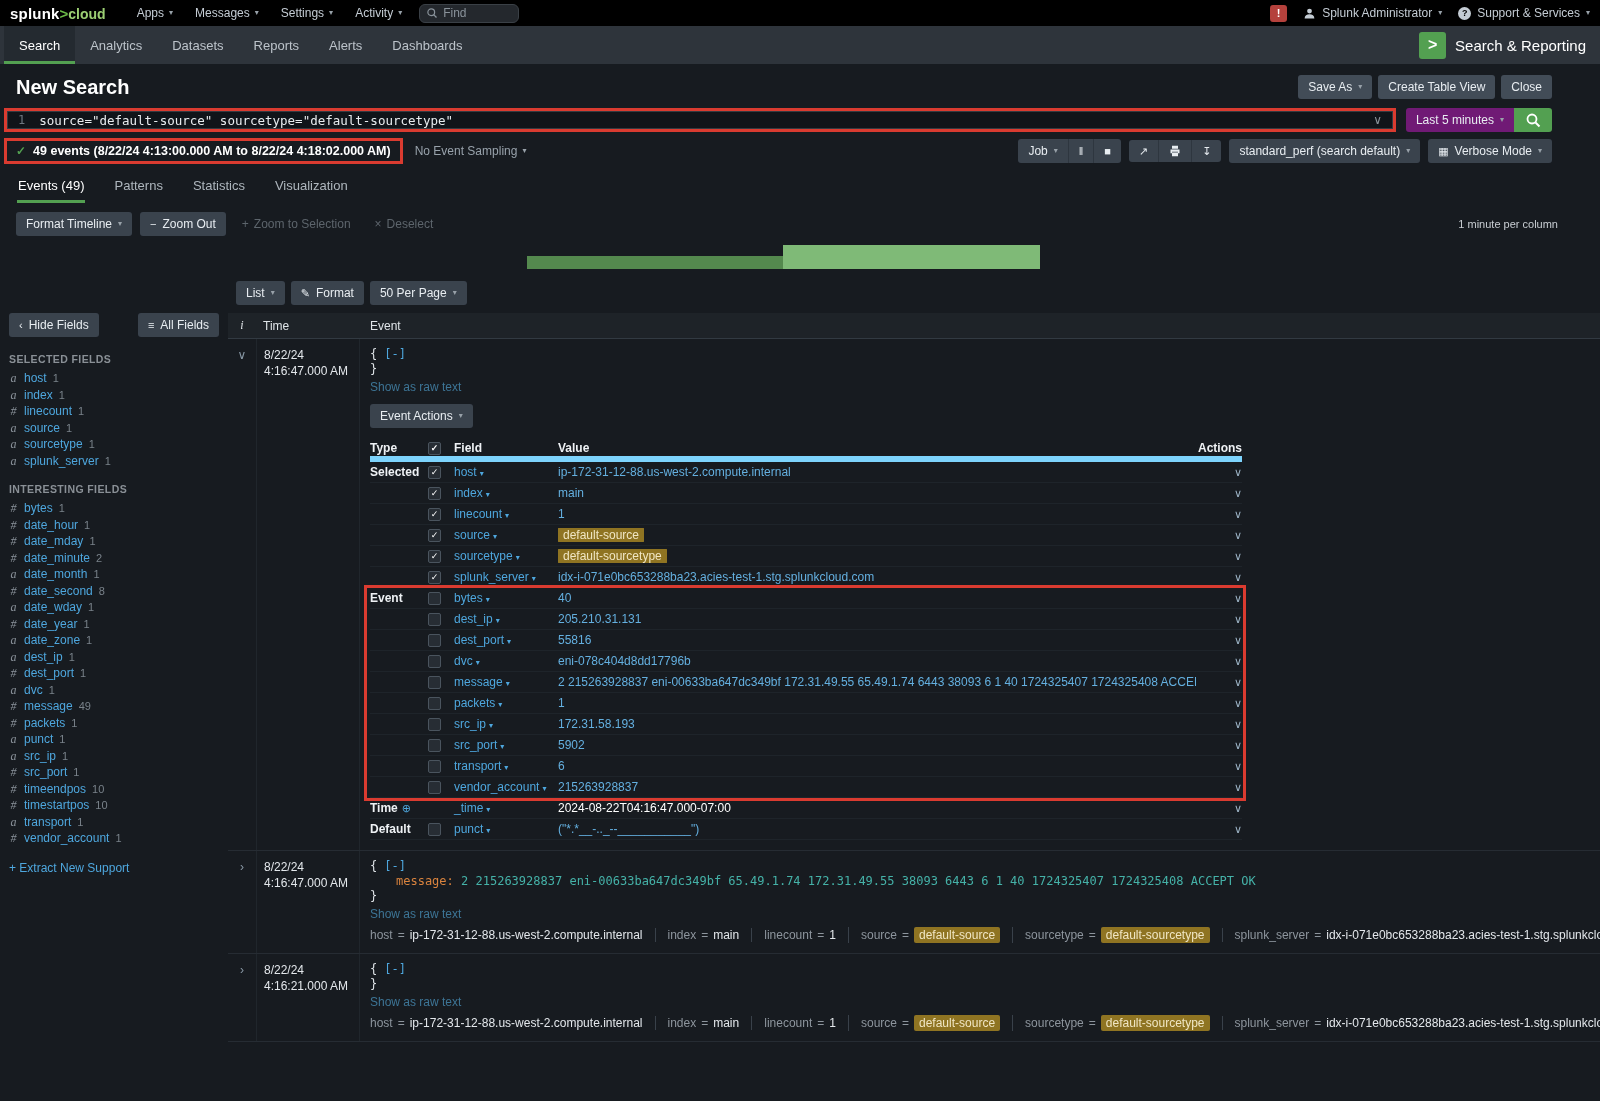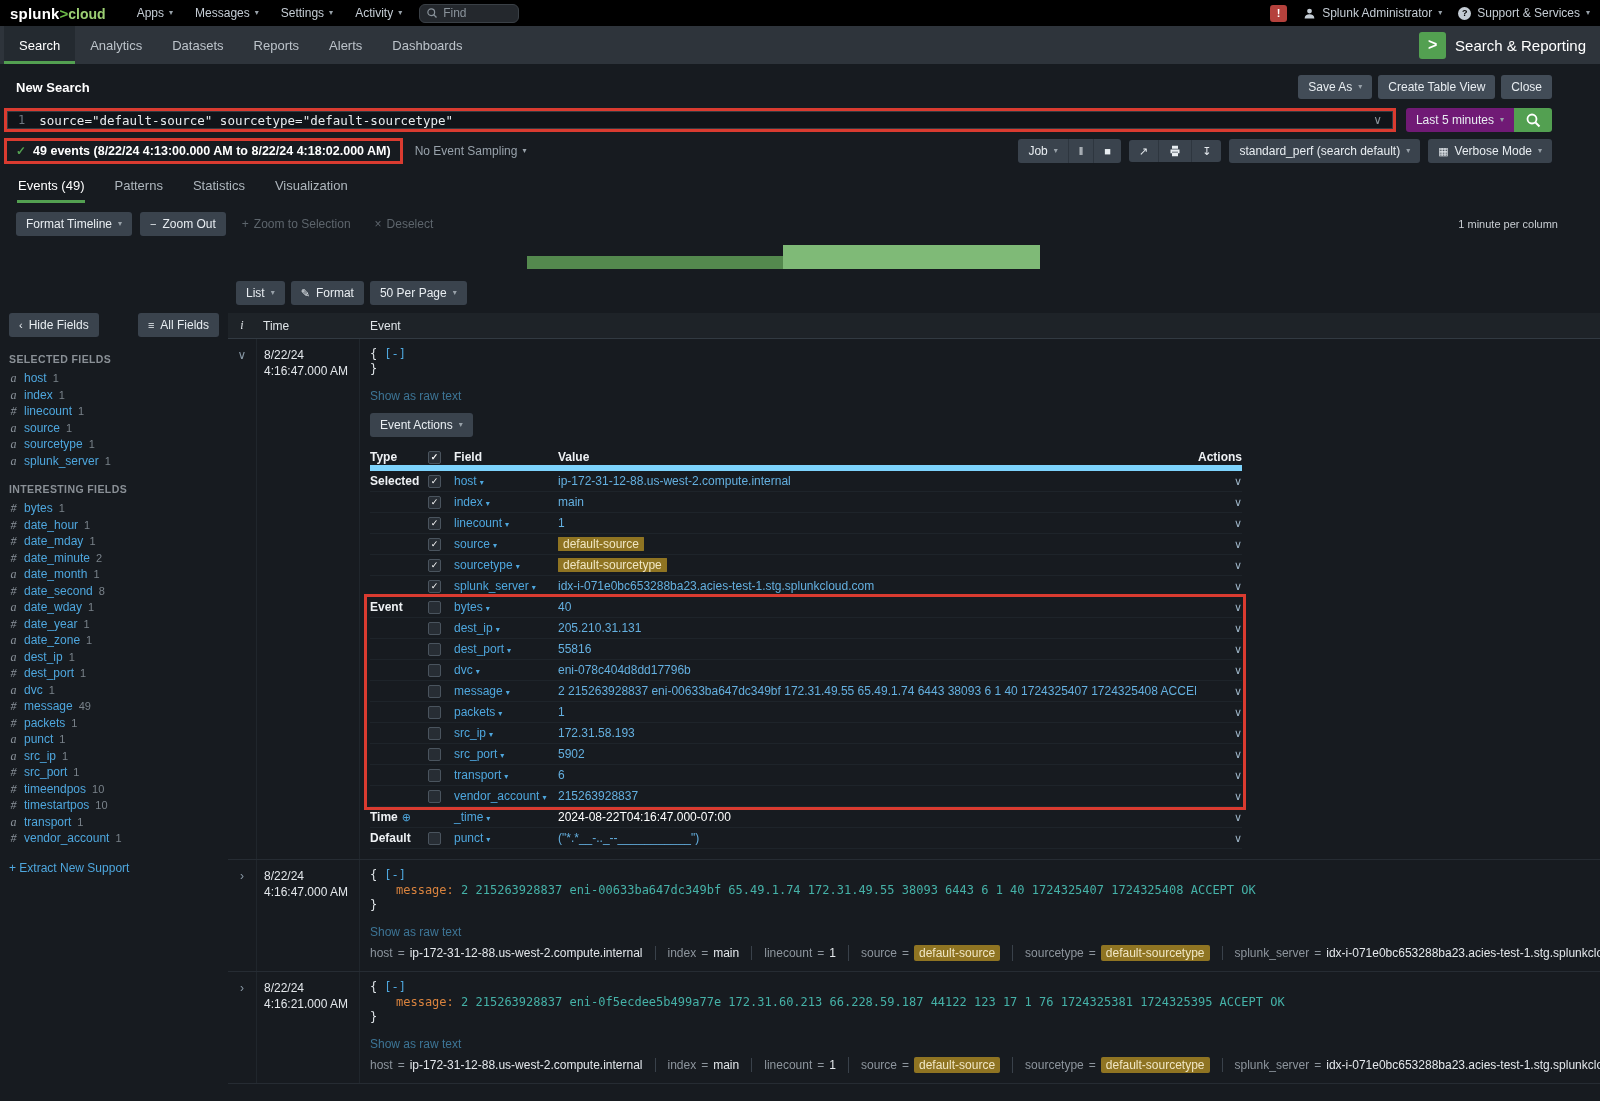--- a/index.html
+++ b/index.html
@@ -21,21 +21,21 @@
 .qcircle{width:13px;height:13px;border-radius:50%;background:#c4ccd4;color:#000;font-size:9px;font-weight:bold;display:inline-flex;align-items:center;justify-content:center}
 
 .nav{height:38px;background:#2e343b;display:flex;align-items:stretch;padding-left:4px}
 .nav-item{padding:0 15px;display:flex;align-items:center;color:#bcc3ca;font-size:13px;cursor:pointer}
 .nav-item.active{color:#fff;background:#242a30;box-shadow:inset 0 -3px 0 #53a051}
 .nav-right{margin-left:auto;display:flex;align-items:center;gap:9px;padding-right:14px}
 .applogo{width:27px;height:27px;background:#53a051;border-radius:3px;color:#fff;font-weight:bold;font-size:16px;display:flex;align-items:center;justify-content:center}
 .app-label{font-size:15px;color:#fff}
 
 .page-head{display:flex;align-items:center;padding:11px 48px 9px 16px}
-.page-title{font-size:13px;font-weight:bold;color:#fff}
+.page-title{font-size:20px;font-weight:bold;color:#fff}
 .head-btns{margin-left:auto;display:flex;gap:6px}
 .btn{background:#424c57;color:#e8edf1;font-size:12px;border:none;border-radius:3px;padding:5px 10px;display:inline-flex;align-items:center;gap:6px;cursor:pointer;white-space:nowrap}
 .btn-dark{background:#3a434d}
 
 .search-row{display:flex;align-items:stretch;margin:0 48px 0 4px}
 .red-wrap{border:3px solid #da3b30;flex:1;display:flex}
 .search-input{flex:1;background:#101419;border:1px solid #343a41;display:flex;align-items:center;padding:0 10px;gap:14px;cursor:text}
 .lineno{color:#6e7780;font-family:"DejaVu Sans Mono",monospace;font-size:12px}
 .query{color:#e8ecef;font-family:"DejaVu Sans Mono",monospace;font-size:12.5px}
 .exp-caret{margin-left:auto;color:#8a939b;font-size:12px}
@@ -84,21 +84,21 @@
 .event-row{display:flex;border-bottom:1px solid #262c33;align-items:stretch}
 .cell-i{width:28px;flex:none;padding-top:9px;text-align:center;color:#8898a5;font-size:12px}
 .expander{cursor:pointer}
 .cell-time{width:104px;flex:none;padding:8px 4px 0 7px;font-size:12px;line-height:16px;color:#e3e7eb;border-left:1px solid #20262c;border-right:1px solid #20262c}
 .cell-event{flex:1;min-width:0;padding:8px 10px 10px}
 .raw{font-family:"DejaVu Sans Mono",monospace;font-size:12px;line-height:15px;color:#dfe4e8}
 .collapse-link{color:#4ea7de;margin-left:7px;cursor:pointer}
 .raw-line2{padding-left:26px;white-space:nowrap}
 .raw-key{color:#d9833e}
 .raw-val{color:#45b2a8}
-.show-raw{color:#3d7596;font-size:12px;margin-top:12px;display:inline-block;cursor:pointer}
+.show-raw{color:#3d7596;font-size:12px;margin-top:3px;display:inline-block;cursor:pointer}
 .ea-row{margin:10px 0 12px}
 .ftable{width:872px;position:relative;font-size:12px}
 .ft-head{display:flex;height:22px;align-items:center;font-weight:bold;color:#eef1f4;border-bottom:6px solid #7dd3fc}
 .ft-row{display:flex;height:21px;align-items:center;border-bottom:1px solid #1e242a}
 .c-type{width:58px;flex:none;font-weight:bold;color:#eef1f4;display:flex;gap:4px;align-items:center}
 .c-chk{width:26px;flex:none;display:flex;align-items:center}
 .chk{width:13px;height:13px;border:1px solid #4a545e;background:#272d34;border-radius:2px;display:flex;align-items:center;justify-content:center;font-size:9px;color:#fff;cursor:pointer;line-height:1}
 .c-field{width:104px;flex:none;color:#4ea7de;cursor:pointer;white-space:nowrap}
 .fcaret{font-size:8px;color:#4ea7de;margin-left:3px}
 .ft-head .c-field,.ft-head .c-val{color:#eef1f4;cursor:default}
@@ -717,21 +717,20 @@
 
     <div class="event-row">
       <div class="cell-i"><span class="expander">›</span></div>
       <div class="cell-time">
         <div>8/22/24</div>
         <div>4:16:21.000 AM</div>
       </div>
       <div class="cell-event">
         <div class="raw">
           <div><span>{</span><span class="collapse-link">[-]</span></div>
-          <div class="raw-line2"><span class="raw-key">message:</span> <span class="raw-val">2 215263928837 eni-0f5ecdee5b499a77e 172.31.60.213 66.228.59.187 44122 123 17 1 76 1724325381 1724325395 ACCEPT OK</span></div>
           <div>}</div>
         </div>
         <span class="show-raw">Show as raw text</span>
         <div class="sum-line" id="sum-2">
             <span class="sum-item">
               <span class="sum-name">host</span>
               <span class="sum-name">=</span>
               <span class="sum-val">ip-172-31-12-88.us-west-2.compute.internal</span>
             </span>
             <span class="sum-item">

